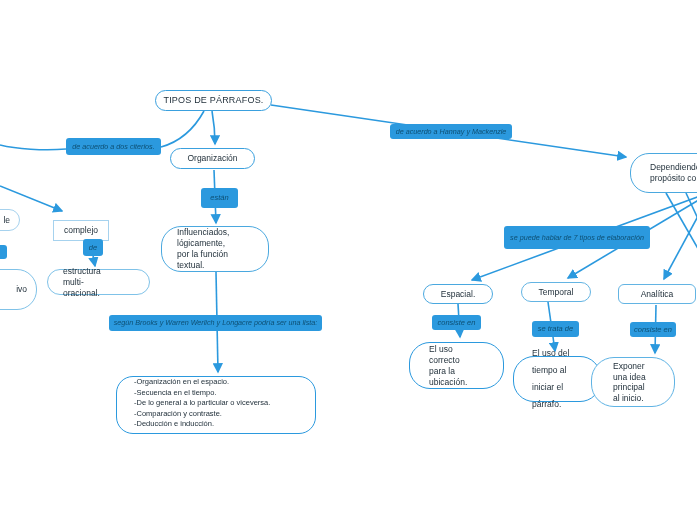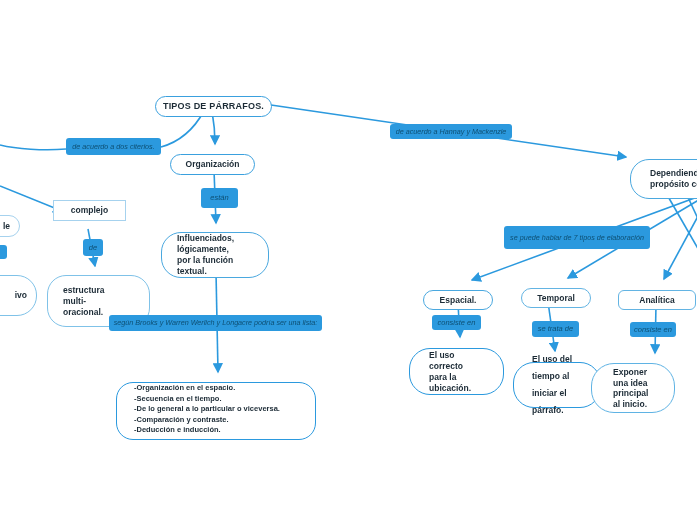--- a/index.html
+++ b/index.html
@@ -11,24 +11,23 @@
   }
   html,body{margin:0;padding:0;background:#fff;}
   #canvas{
     position:relative;width:697px;height:520px;background:var(--node-bg);
     overflow:hidden;font-family:"Liberation Sans","DejaVu Sans",sans-serif;
   }
   #edges{position:absolute;left:0;top:0;pointer-events:none;}
   .cline{stroke:var(--line);stroke-width:1.6;fill:none;}
   .node{
     position:absolute;background:var(--node-bg);border:1.5px solid #4aa8df;
-    color:var(--node-text);font-weight:bold;font-size:8.5px;line-height:11px;
+    color:var(--node-text);font-weight:normal;font-size:8.5px;line-height:11px;
     display:flex;align-items:center;justify-content:center;box-sizing:border-box;
     text-align:center;
-    margin-top:6px;
   }
   .node.multi{
     justify-content:flex-start;text-align:left;white-space:pre-line;
   }
   .node.list{
     display:block;text-align:left;font-size:7.5px;line-height:10.5px;
     padding:0 6px 0 17px;
   }
   .clabel{
     position:absolute;background:var(--label-bg);color:var(--label-text);
@@ -68,23 +67,23 @@
 
   <div class="node" style="left:155px;top:90px;width:117px;height:21px;border-color:#3aa0de;border-radius:11px;font-size:9px;letter-spacing:.2px">TIPOS DE PÁRRAFOS.</div>
 
   <div class="node" style="left:170px;top:148px;width:85px;height:21px;border-color:#3aa0de;border-radius:11px">Organización</div>
 
   <div class="node multi" style="left:161px;top:226px;width:108px;height:46px;border-color:#4aa8df;border-radius:20px;padding-left:15px">Influenciados,
 lógicamente,
 por la función
 textual.</div>
 
-  <div class="node" style="left:53px;top:194px;width:73px;height:21px;border-color:#a6d2ee;border-radius:0">complejo</div>
+  <div class="node" style="left:53px;top:220px;width:56px;height:21px;border-color:#a6d2ee;border-radius:0">complejo</div>
 
-  <div class="node multi" style="left:47px;top:269px;width:103px;height:52px;border-color:#7fc2e8;border-radius:19px;padding-left:15px">estructura
+  <div class="node multi" style="left:47px;top:269px;width:103px;height:26px;border-color:#7fc2e8;border-radius:19px;padding-left:15px">estructura
 multi-
 oracional.</div>
 
   <div class="node" style="left:-52px;top:209px;width:72px;height:22px;border-color:#a6d2ee;border-radius:11px;justify-content:flex-end;padding-right:9px">le</div>
 
   <div class="node" style="left:-76px;top:269px;width:113px;height:41px;border-color:#7fc2e8;border-radius:20px;justify-content:flex-end;padding-right:9px">ivo</div>
 
   <div class="node list" style="left:116px;top:376px;width:200px;height:58px;border-color:#2b99de;border-radius:17px">
     <div>-Organización en el espacio.</div>
     <div>-Secuencia en el tiempo.</div>

